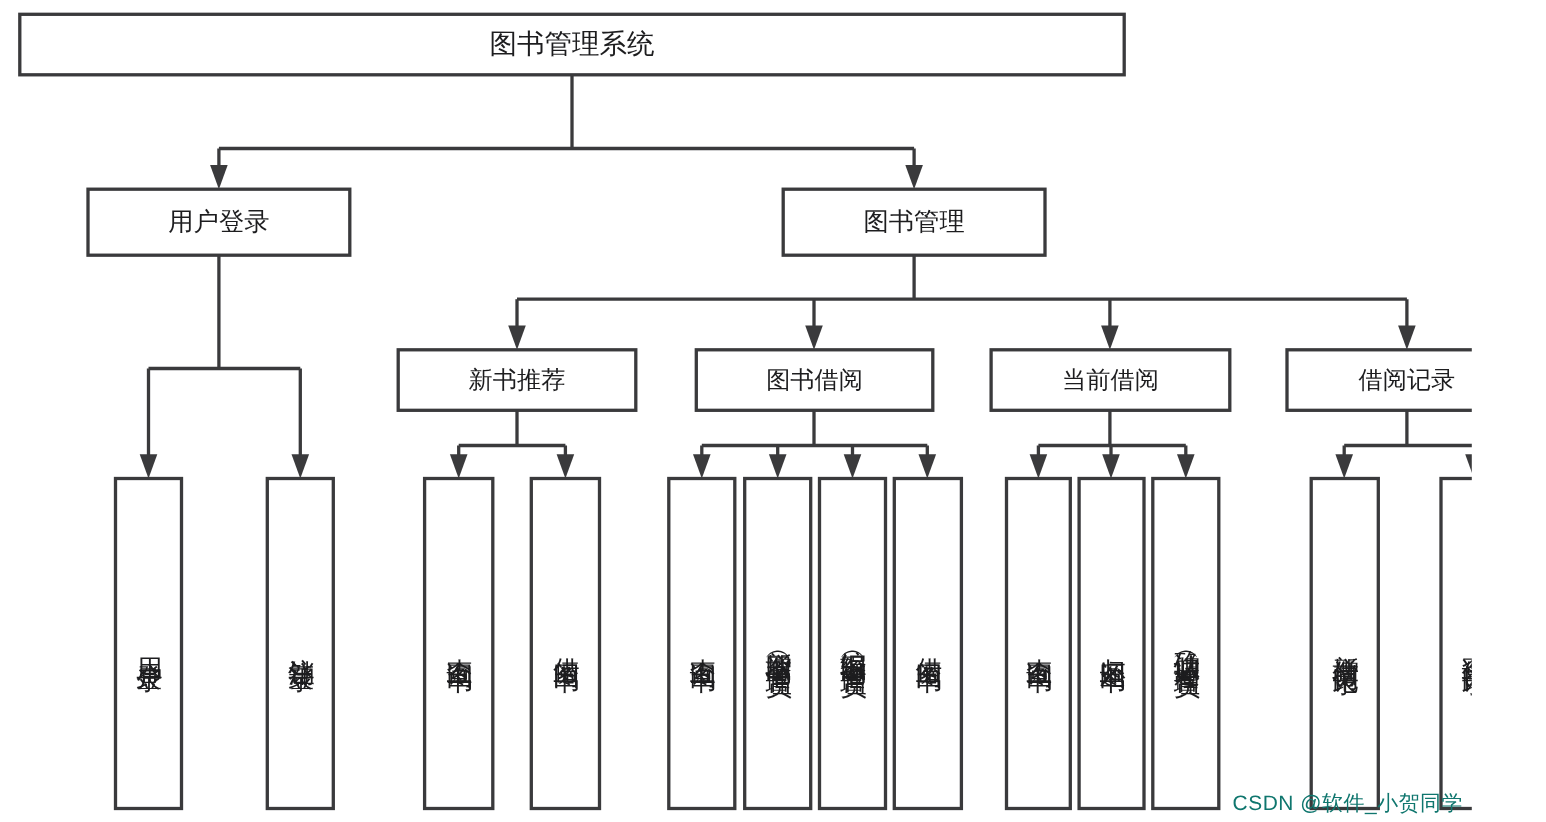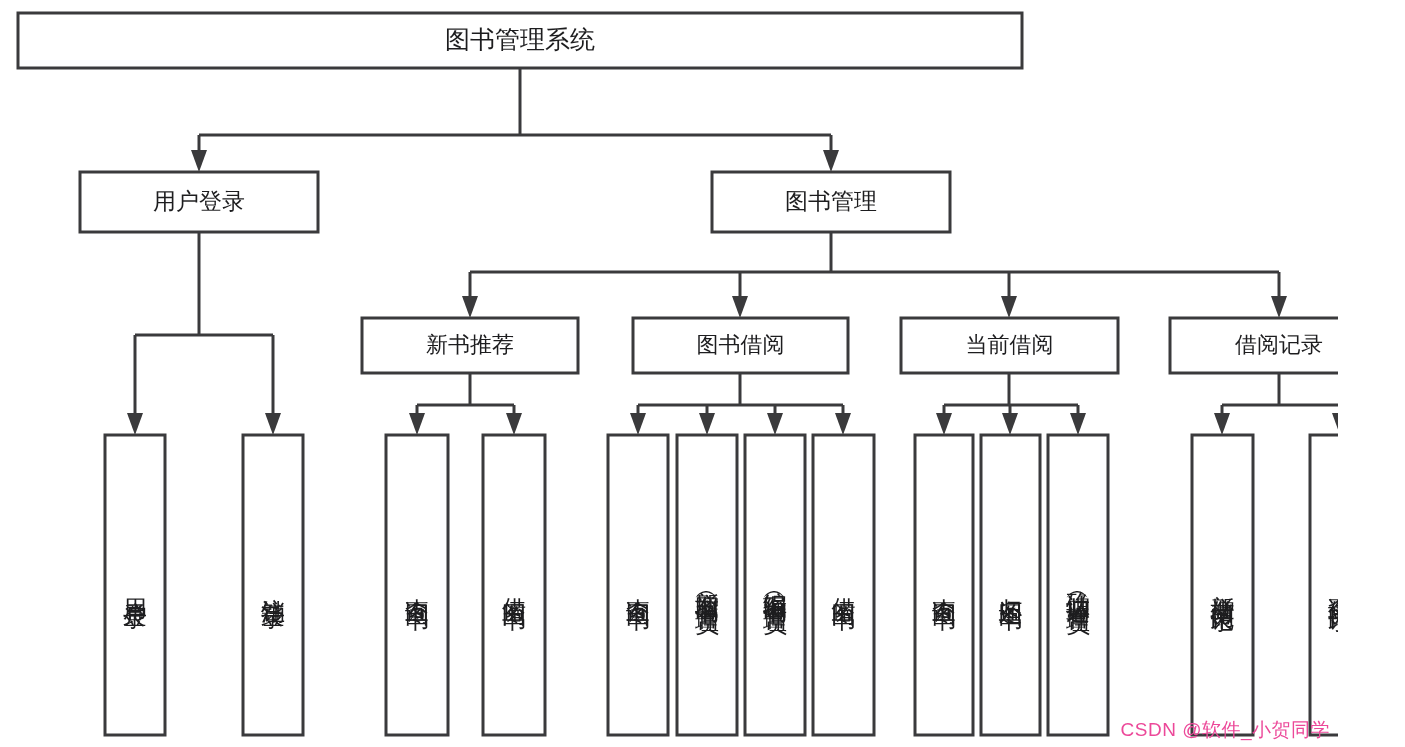--- a/index.html
+++ b/index.html
@@ -72,21 +72,21 @@
     color: #1d1d1f;
     white-space: nowrap;
     text-align: center;
   }
   .watermark {
     position: absolute;
     right: 8px;
     bottom: 4px;
     font-family: "Liberation Sans", "DejaVu Sans", sans-serif;
     font-size: 19px;
-    color: #ec4899;
+    color: #0f766e;
     letter-spacing: 0.5px;
     white-space: nowrap;
   }
 </style>
 </head>
 <body>
 
 <div id="diagram-root">
   <svg class="diagram-canvas" viewBox="0 0 1405 747">
     <g id="connector-layer">

